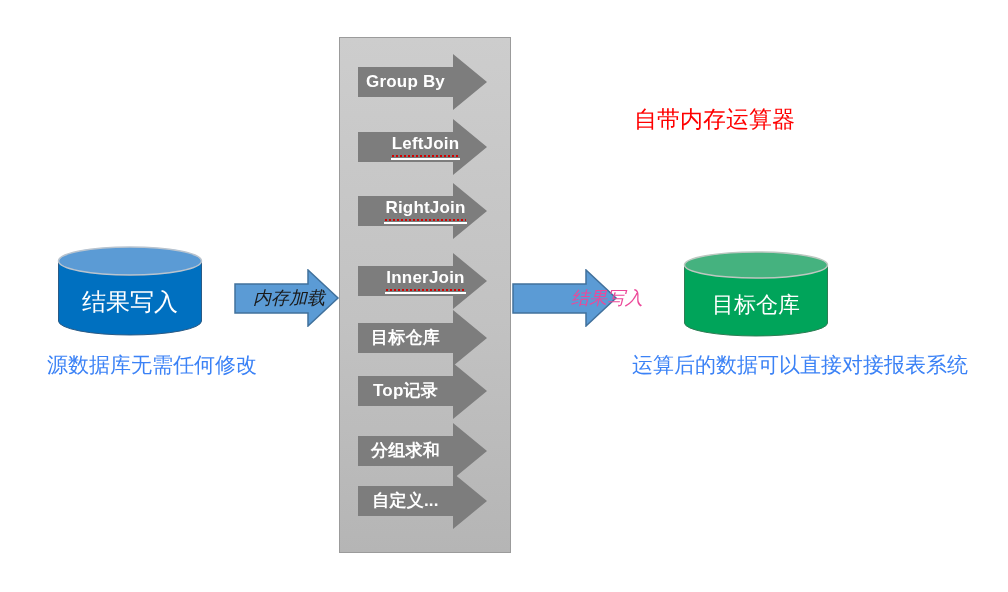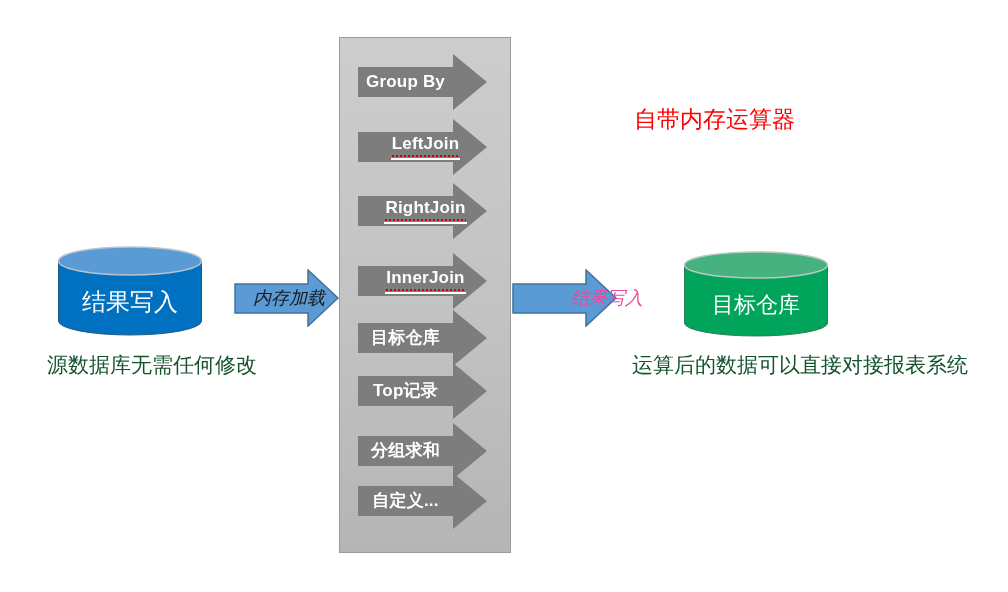--- a/index.html
+++ b/index.html
@@ -68,21 +68,21 @@
   .cyl-label{
     position:absolute;left:0;right:0;top:22px;bottom:0;
     display:flex;align-items:center;justify-content:center;
     color:#ffffff;
   }
   .cyl-source .cyl-label{font-size:24px;}
   .cyl-target .cyl-label{font-size:22px;}
 
   
   .caption{
-    position:absolute;color:#14532d;font-size:21px;white-space:nowrap;
+    position:absolute;color:#3b82f6;font-size:21px;white-space:nowrap;
   }
   .note{
     position:absolute;left:634px;top:104px;
     color:#ff0000;font-size:23px;line-height:30px;white-space:nowrap;
   }
 </style>
 </head>
 <body>
 
 <div class="canvas">

